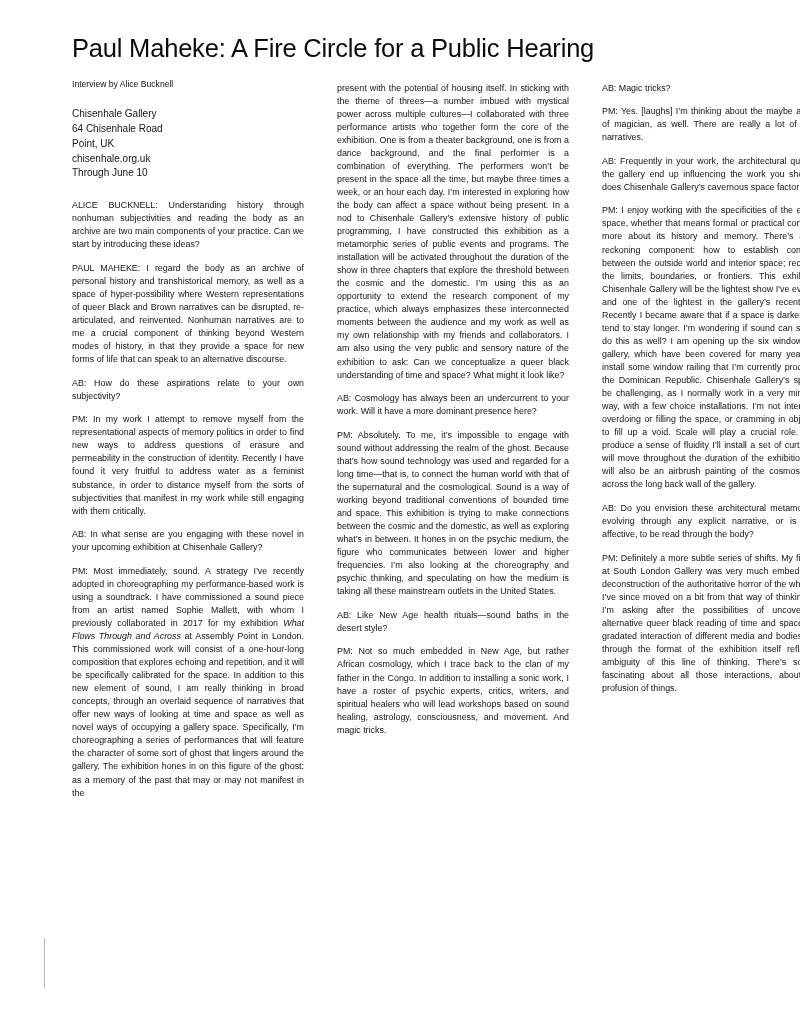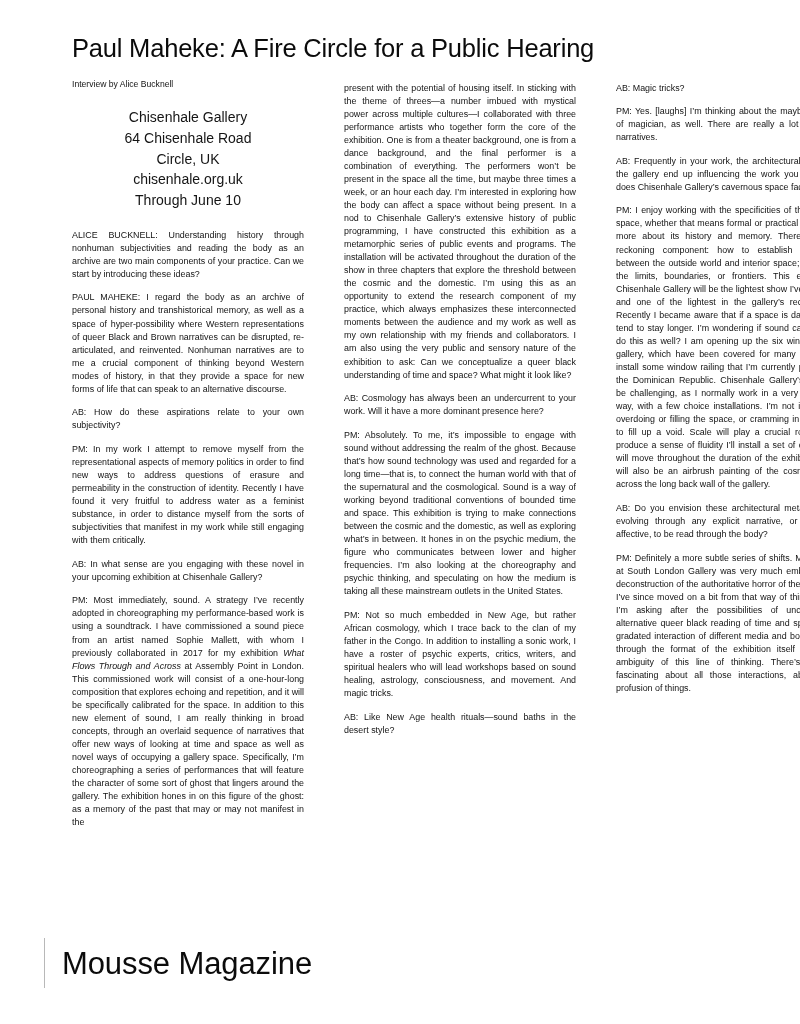--- a/index.html
+++ b/index.html
@@ -29,42 +29,41 @@
     font-size: 25.5px;
     font-weight: 400;
     letter-spacing: -0.2px;
     line-height: 1.12;
     margin: 0 0 16px 0;
     color: #0b0b0b;
   }
 
   .columns {
     display: flex;
-    gap: 14px;
+    gap: 7px;
     align-items: flex-start;
   }
   .col {
     width: 232px;
     flex: 0 0 232px;
   }
   .col-mid, .col-right { padding-top: 3px; margin-left: 26px; }
 
   .byline {
     font-size: 8.6px;
     line-height: 1.35;
     margin: 0 0 17px 0;
     color: #141414;
   }
 
   .venue {
-    font-size: 14px;
+    font-size: 10px;
     line-height: 1.48;
     margin: 0 0 18px 0;
     color: #141414;
-    text-align: center;
   }
   .venue div { white-space: nowrap; }
 
   p.body {
     font-size: 8.9px;
     line-height: 1.465;
     text-align: justify;
     text-justify: inter-word;
     margin: 0 0 10.5px 0;
     color: #131313;
@@ -104,50 +103,49 @@
   <h1 class="article-title">Paul Maheke: A Fire Circle for a Public Hearing</h1>
 
   <div class="columns">
 
     <div class="col col-left">
       <div class="byline">Interview by Alice Bucknell</div>
 
       <div class="venue">
         <div>Chisenhale Gallery</div>
         <div>64 Chisenhale Road</div>
-        <div>Circle, UK</div>
+        <div>Point, UK</div>
         <div>chisenhale.org.uk</div>
         <div>Through June 10</div>
       </div>
 
       <p class="body">ALICE BUCKNELL: Understanding history through nonhuman subjectivities and reading the body as an archive are two main components of your practice. Can we start by introducing these ideas?</p>
       <p class="body">PAUL MAHEKE: I regard the body as an archive of personal history and transhistorical memory, as well as a space of hyper-possibility where Western representations of queer Black and Brown narratives can be disrupted, re-articulated, and reinvented. Nonhuman narratives are to me a crucial component of thinking beyond Western modes of history, in that they provide a space for new forms of life that can speak to an alternative discourse.</p>
       <p class="body">AB: How do these aspirations relate to your own subjectivity?</p>
       <p class="body">PM: In my work I attempt to remove myself from the representational aspects of memory politics in order to find new ways to address questions of erasure and permeability in the construction of identity. Recently I have found it very fruitful to address water as a feminist substance, in order to distance myself from the sorts of subjectivities that manifest in my work while still engaging with them critically.</p>
       <p class="body">AB: In what sense are you engaging with these novel in your upcoming exhibition at Chisenhale Gallery?</p>
       <p class="body"><span>PM: Most immediately, sound. A strategy I’ve recently adopted in choreographing my performance-based work is using a soundtrack. I have commissioned a sound piece from an artist named Sophie Mallett, with whom I previously collaborated in 2017 for my exhibition </span><i>What Flows Through and Across</i><span> at Assembly Point in London. This commissioned work will consist of a one-hour-long composition that explores echoing and repetition, and it will be specifically calibrated for the space. In addition to this new element of sound, I am really thinking in broad concepts, through an overlaid sequence of narratives that offer new ways of looking at time and space as well as novel ways of occupying a gallery space. Specifically, I’m choreographing a series of performances that will feature the character of some sort of ghost that lingers around the gallery. The exhibition hones in on this figure of the ghost: as a memory of the past that may or may not manifest in the</span></p>
     </div>
 
     <div class="col col-mid">
       <p class="body">present with the potential of housing itself. In sticking with the theme of threes—a number imbued with mystical power across multiple cultures—I collaborated with three performance artists who together form the core of the exhibition. One is from a theater background, one is from a dance background, and the final performer is a combination of everything. The performers won’t be present in the space all the time, but maybe three times a week, or an hour each day. I’m interested in exploring how the body can affect a space without being present. In a nod to Chisenhale Gallery’s extensive history of public programming, I have constructed this exhibition as a metamorphic series of public events and programs. The installation will be activated throughout the duration of the show in three chapters that explore the threshold between the cosmic and the domestic. I’m using this as an opportunity to extend the research component of my practice, which always emphasizes these interconnected moments between the audience and my work as well as my own relationship with my friends and collaborators. I am also using the very public and sensory nature of the exhibition to ask: Can we conceptualize a queer black understanding of time and space? What might it look like?</p>
       <p class="body">AB: Cosmology has always been an undercurrent to your work. Will it have a more dominant presence here?</p>
       <p class="body">PM: Absolutely. To me, it’s impossible to engage with sound without addressing the realm of the ghost. Because that’s how sound technology was used and regarded for a long time—that is, to connect the human world with that of the supernatural and the cosmological. Sound is a way of working beyond traditional conventions of bounded time and space. This exhibition is trying to make connections between the cosmic and the domestic, as well as exploring what’s in between. It hones in on the psychic medium, the figure who communicates between lower and higher frequencies. I’m also looking at the choreography and psychic thinking, and speculating on how the medium is taking all these mainstream outlets in the United States.</p>
+      <p class="body">AB: Like New Age health rituals—sound baths in the desert style?</p>
       <p class="body">PM: Not so much embedded in New Age, but rather African cosmology, which I trace back to the clan of my father in the Congo. In addition to installing a sonic work, I have a roster of psychic experts, critics, writers, and spiritual healers who will lead workshops based on sound healing, astrology, consciousness, and movement. And magic tricks.</p>
-      <p class="body">AB: Like New Age health rituals—sound baths in the desert style?</p>
     </div>
 
     <div class="col col-right">
       <p class="body">AB: Magic tricks?</p>
       <p class="body">PM: Yes. [laughs] I’m thinking about the maybe as a type of magician, as well. There are really a lot of possible narratives.</p>
       <p class="body">AB: Frequently in your work, the architectural qualities of the gallery end up influencing the work you show. How does Chisenhale Gallery’s cavernous space factor in?</p>
       <p class="body">PM: I enjoy working with the specificities of the exhibition space, whether that means formal or practical concerns or more about its history and memory. There’s also the reckoning component: how to establish connections between the outside world and interior space; recognizing the limits, boundaries, or frontiers. This exhibition at Chisenhale Gallery will be the lightest show I’ve ever done, and one of the lightest in the gallery’s recent history. Recently I became aware that if a space is darker, people tend to stay longer. I’m wondering if sound can somehow do this as well? I am opening up the six windows of the gallery, which have been covered for many years. I will install some window railing that I’m currently producing in the Dominican Republic. Chisenhale Gallery’s space will be challenging, as I normally work in a very minimalistic way, with a few choice installations. I’m not interested in overdoing or filling the space, or cramming in objects just to fill up a void. Scale will play a crucial role. To help produce a sense of fluidity I’ll install a set of curtains that will move throughout the duration of the exhibition. There will also be an airbrush painting of the cosmos running across the long back wall of the gallery.</p>
       <p class="body">AB: Do you envision these architectural metamorphoses evolving through any explicit narrative, or is it more affective, to be read through the body?</p>
       <p class="body">PM: Definitely a more subtle series of shifts. My first show at South London Gallery was very much embedded in a deconstruction of the authoritative horror of the white cube; I’ve since moved on a bit from that way of thinking. Here, I’m asking after the possibilities of uncovering an alternative queer black reading of time and space, so the gradated interaction of different media and bodies moving through the format of the exhibition itself reflects the ambiguity of this line of thinking. There’s something fascinating about all those interactions, about a soft profusion of things.</p>
     </div>
 
   </div>
 
   <div class="footer">
     <div class="footer-rule"></div>
-    <div class="footer-wordmark">Mousse Magazine</div>
   </div>
 
 </div>
 
 </body></html>

